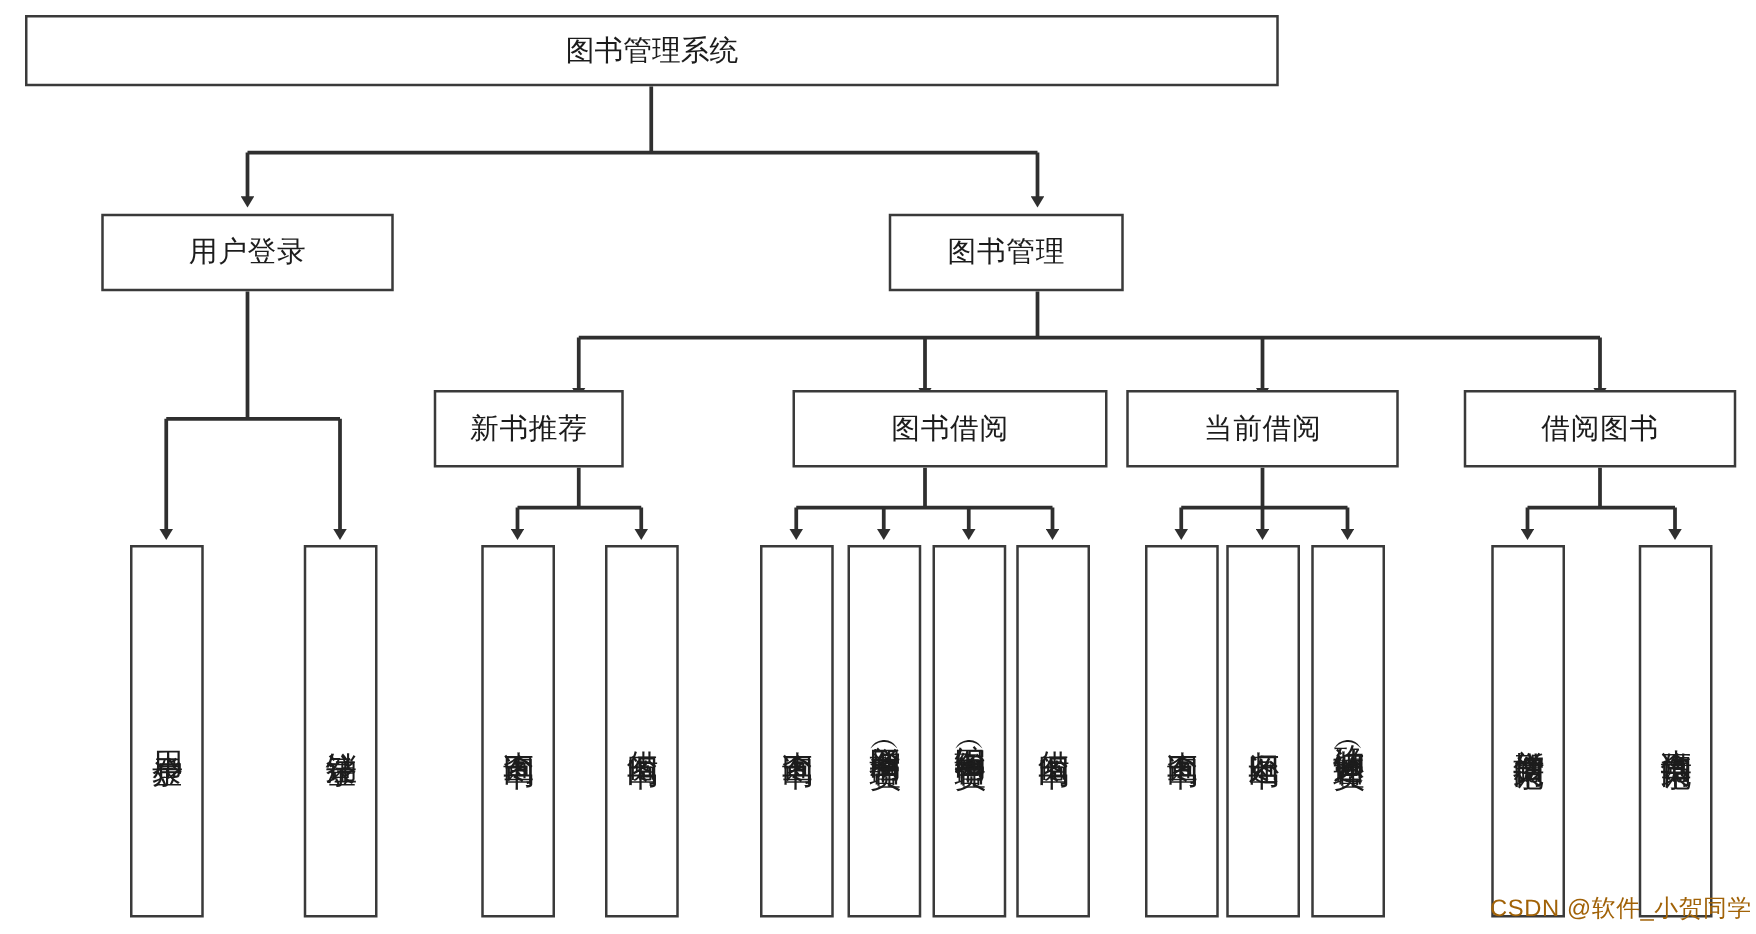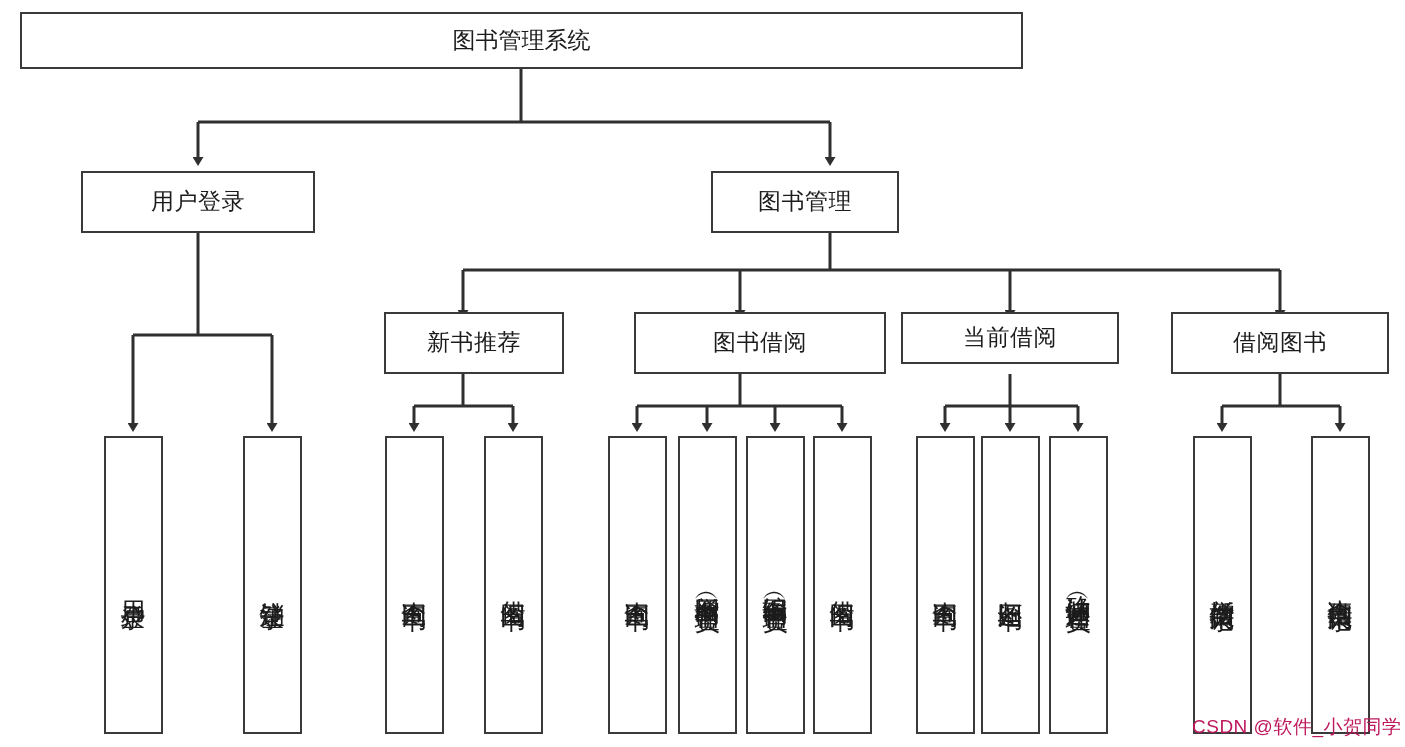--- a/index.html
+++ b/index.html
@@ -56,21 +56,21 @@
   .node-v .vtext {
     writing-mode: vertical-rl;
     text-orientation: upright;
     display: block;
     white-space: normal;
     max-height: 100%;
   }
   .watermark {
     position: absolute;
     font-size: 19px;
-    color: #be185d;
+    color: #a16207;
     white-space: nowrap;
     letter-spacing: 0.5px;
   }
 </style>
 </head>
 <body>
 
 <div id="diagram-root">
 
   <svg id="wires" viewBox="0 0 1405 747" xmlns="http://www.w3.org/2000/svg">
@@ -127,27 +127,27 @@
     <span>图书管理系统</span>
   </div>
 
   <div class="node node-h" style="left:81px; top:171px; width:234px; height:62px;">
     <span>用户登录</span>
   </div>
   <div class="node node-h" style="left:711px; top:171px; width:188px; height:62px;">
     <span>图书管理</span>
   </div>
 
-  <div class="node node-h" style="left:384px; top:312px; width:180px; height:62px;">
+  <div class="node node-h" style="left:347px; top:312px; width:152px; height:62px;">
     <span>新书推荐</span>
   </div>
   <div class="node node-h" style="left:634px; top:312px; width:252px; height:62px;">
     <span>图书借阅</span>
   </div>
-  <div class="node node-h" style="left:901px; top:312px; width:218px; height:52px;">
+  <div class="node node-h" style="left:901px; top:312px; width:218px; height:62px;">
     <span>当前借阅</span>
   </div>
   <div class="node node-h" style="left:1171px; top:312px; width:218px; height:62px;">
     <span>借阅图书</span>
   </div>
 
   <div class="node node-v" style="left:104px; top:436px; width:59px; height:298px;">
     <span class="vtext">用户登录</span>
   </div>
   <div class="node node-v" style="left:243px; top:436px; width:59px; height:298px;">

